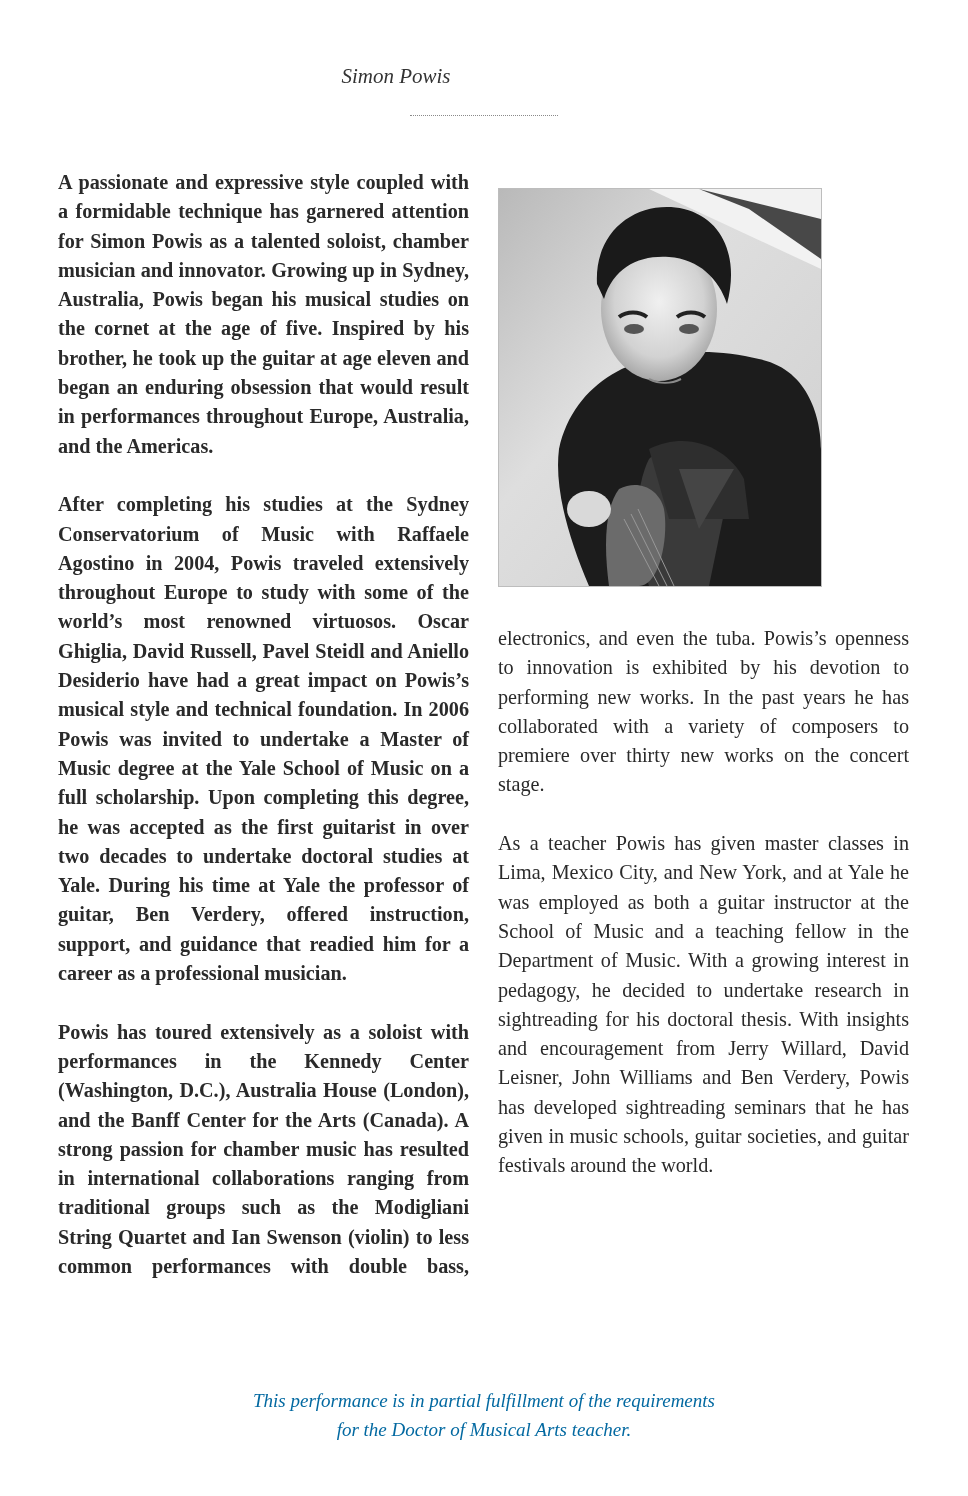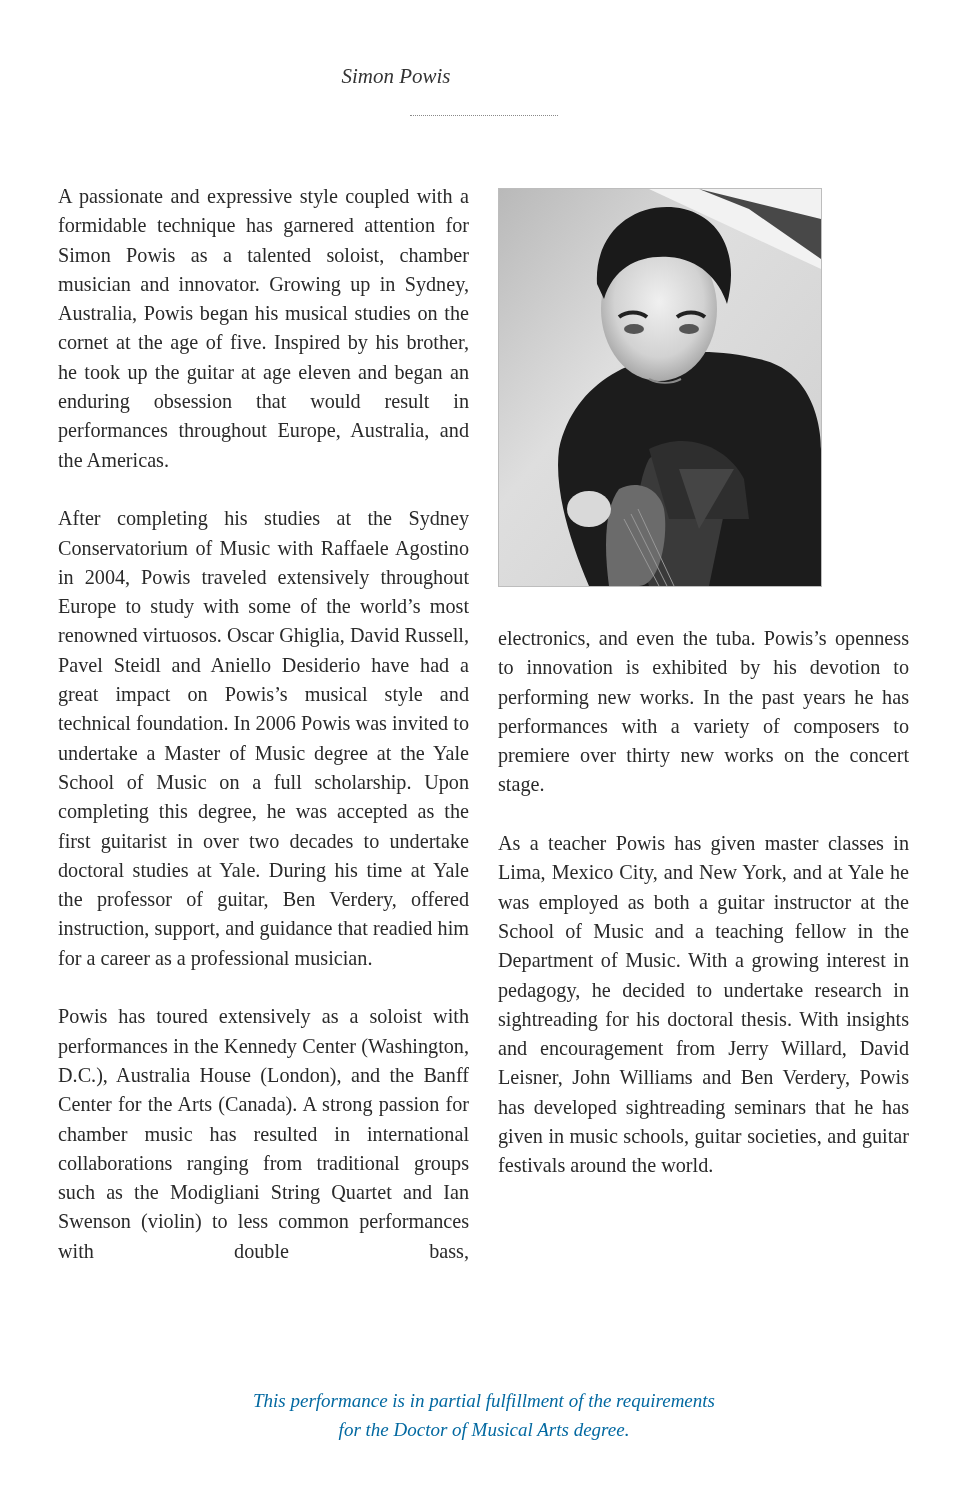--- a/index.html
+++ b/index.html
@@ -15,21 +15,21 @@
     .header-rule {
       position: absolute; top: 115px; left: 410px; width: 148px; height: 0;
       border-top: 1px dotted #8a8a8a;
     }
     .col {
       position: absolute; width: 411px;
       font-size: 20.2px; line-height: 29.3px; text-align: justify;
       hyphens: none;
     }
     .col p { margin: 0 0 29.3px 0; }
-    .col-left { left: 58px; top: 182px; }
+    .col-left { left: 58px; top: 168px; font-weight: bold; }
     .col-right { left: 498px; top: 624px; }
     .photo {
       position: absolute; left: 498px; top: 188px; width: 322px; height: 397px;
       border: 1px solid #bdbdbd; overflow: hidden;
       background: linear-gradient(160deg, #c9c9c9 0%, #e0e0e0 30%, #bcbcbc 60%, #8c8c8c 100%);
     }
     .photo svg { display: block; }
     .footer {
       position: absolute; top: 1386px; left: 0; width: 968px; text-align: center;
       font-style: italic; font-size: 19px; line-height: 29px; color: #0369a1;
@@ -77,20 +77,20 @@
     <path d="M98,95 C95,40 140,10 185,20 C225,30 240,70 228,115 C220,90 200,70 170,68 C140,66 115,78 105,110 Z" fill="#1a1a1a"></path>
     <ellipse cx="135" cy="140" rx="10" ry="5" fill="#555"></ellipse>
     <ellipse cx="190" cy="140" rx="10" ry="5" fill="#555"></ellipse>
     <path d="M120,128 C128,122 140,122 148,128" stroke="#222" stroke-width="4" fill="none"></path>
     <path d="M178,128 C186,122 198,122 206,128" stroke="#222" stroke-width="4" fill="none"></path>
     <path d="M150,190 C160,195 172,195 182,190" stroke="#8a8a8a" stroke-width="2" fill="none"></path>
   </svg>
 </div>
 
 <div class="col col-right">
-  <p>electronics, and even the tuba. Powis’s openness to innovation is exhibited by his devotion to performing new works. In the past years he has performances with a variety of composers to premiere over thirty new works on the concert stage.</p>
+  <p>electronics, and even the tuba. Powis’s openness to innovation is exhibited by his devotion to performing new works. In the past years he has collaborated with a variety of composers to premiere over thirty new works on the concert stage.</p>
   <p>As a teacher Powis has given master classes in Lima, Mexico City, and New York, and at Yale he was employed as both a guitar instructor at the School of Music and a teaching fellow in the Department of Music. With a growing interest in pedagogy, he decided to undertake research in sightreading for his doctoral thesis. With insights and encouragement from Jerry Willard, David Leisner, John Williams and Ben Verdery, Powis has developed sightreading seminars that he has given in music schools, guitar societies, and guitar festivals around the world.</p>
 </div>
 
 <div class="footer">
   <div>This performance is in partial fulfillment of the requirements</div>
-  <div>for the Doctor of Musical Arts degree.</div>
+  <div>for the Doctor of Musical Arts teacher.</div>
 </div>
 
 </body></html>

